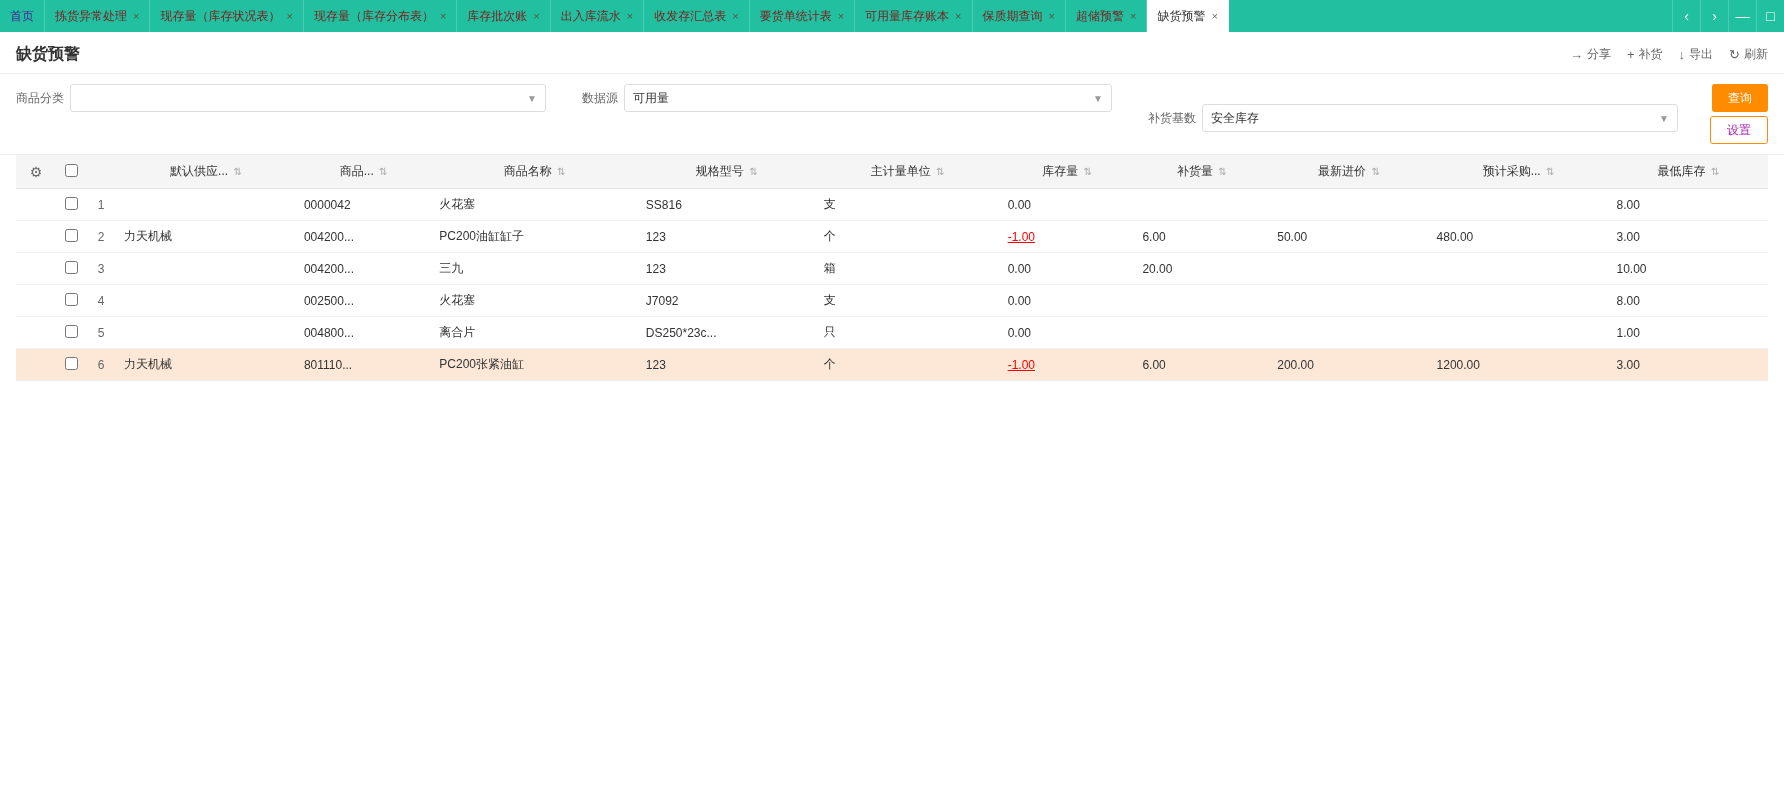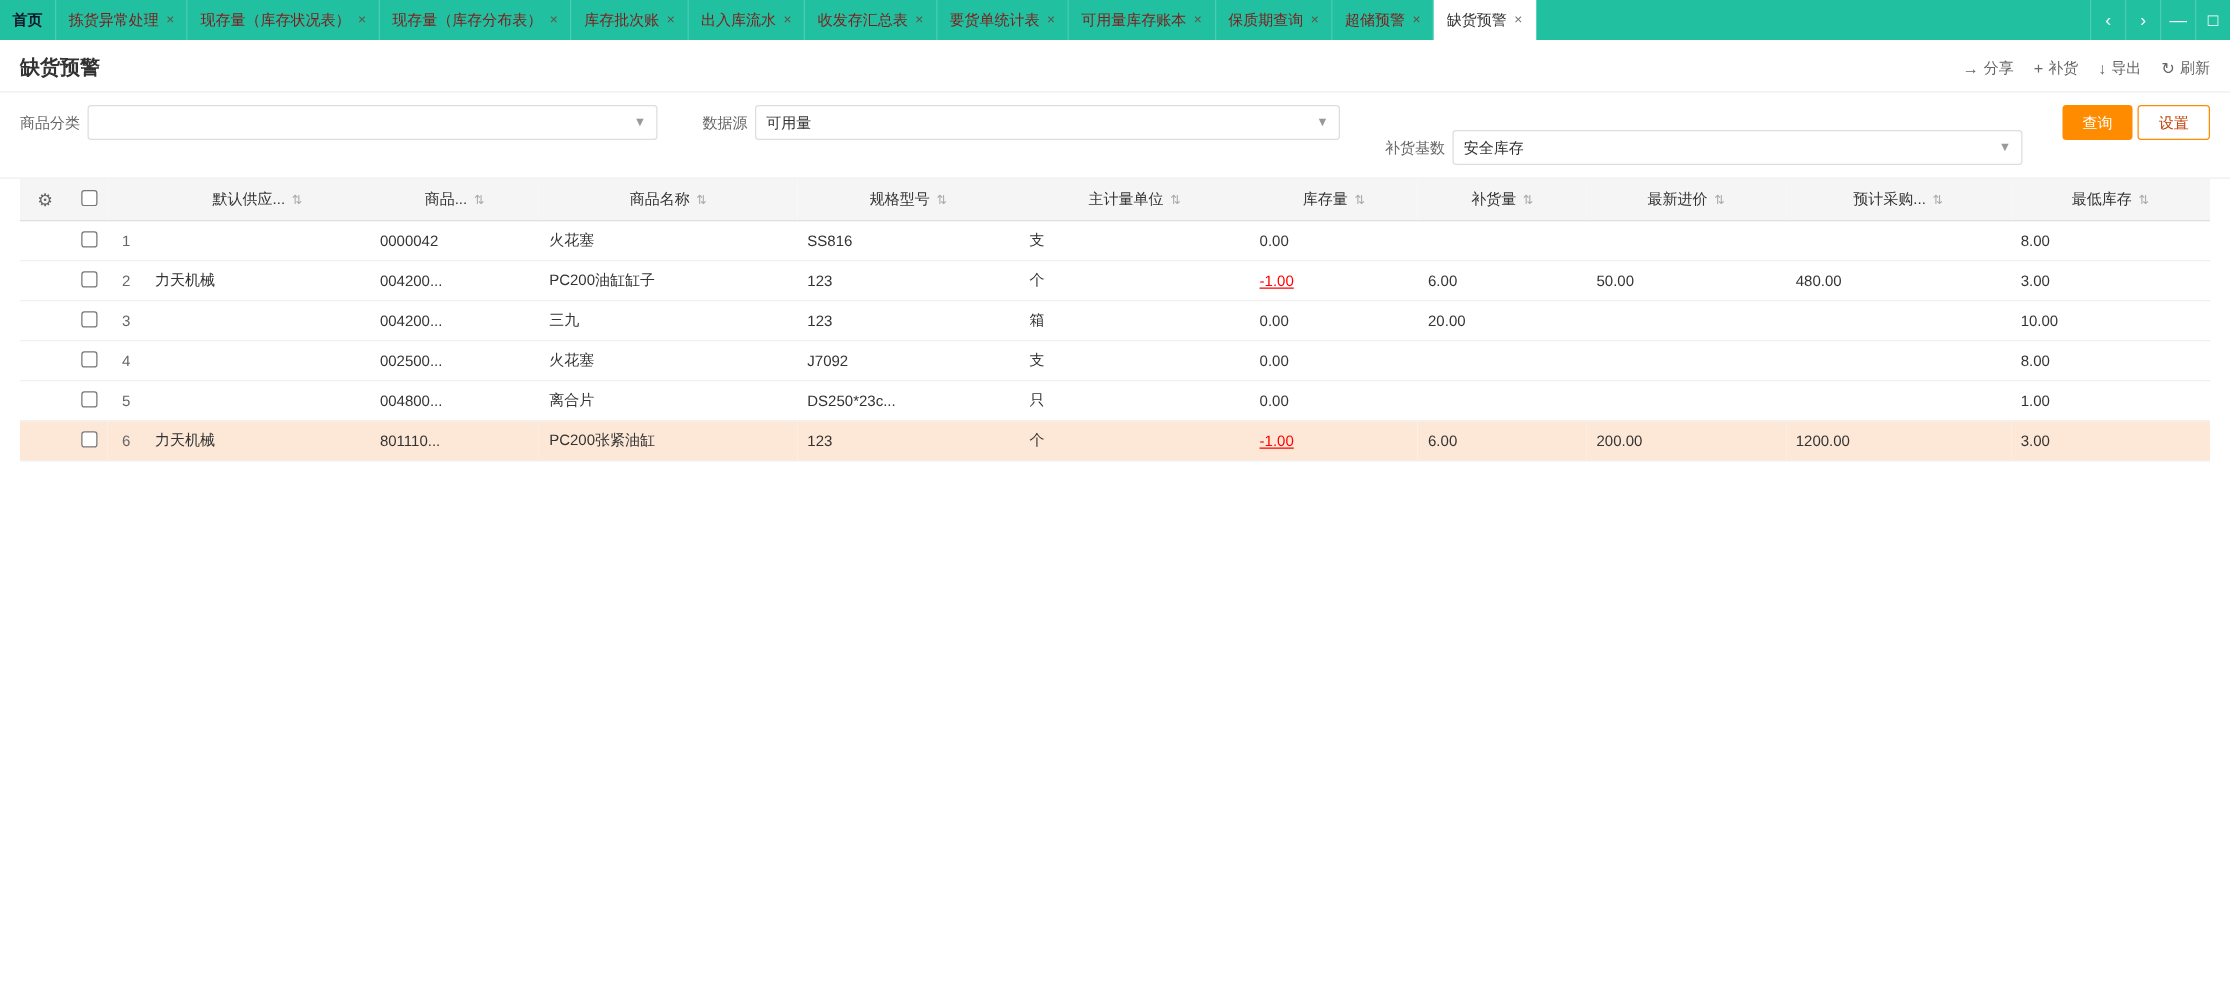--- a/index.html
+++ b/index.html
@@ -31,22 +31,22 @@
       color: #333;
     }
     .tab-item .tab-close {
       margin-left: 6px;
       font-size: 11px;
       opacity: 0.7;
       cursor: pointer;
     }
     .tab-item.home {
       background: #20c0a0;
-      color: #0f172a;
-      font-weight: bold;
+      color: #4c1d95;
+      font-weight: normal;
       justify-content: center;
     }
     .tab-nav-btns {
       display: flex;
       align-items: center;
       margin-left: auto;
       height: 32px;
     }
     .tab-nav-btn {
       width: 28px;
@@ -99,21 +99,21 @@
       border: none;
       border-radius: 3px;
       padding: 5px 16px;
       cursor: pointer;
       font-size: 12px;
       height: 28px;
       white-space: nowrap;
     }
     .btn-settings {
       background: #fff;
-      color: #c2410c;
+      color: #a21caf;
       border: 1px solid #ff8c00;
       border-radius: 3px;
       padding: 4px 16px;
       cursor: pointer;
       font-size: 12px;
       height: 28px;
       white-space: nowrap;
     }
 
     
@@ -212,21 +212,21 @@
       cursor: pointer;
       min-width: 0;
     }
     .filter-col .sel-box .arrow {
       margin-left: auto;
       color: #999;
       font-size: 10px;
     }
     .right-actions {
       display: flex;
-      flex-direction: row;
+      flex-direction: column;
       gap: 4px;
       margin-left: 16px;
       flex-shrink: 0;
       align-items: flex-end;
     }
   </style>
 </head>
 <body>
 
 <div class="tab-bar">

